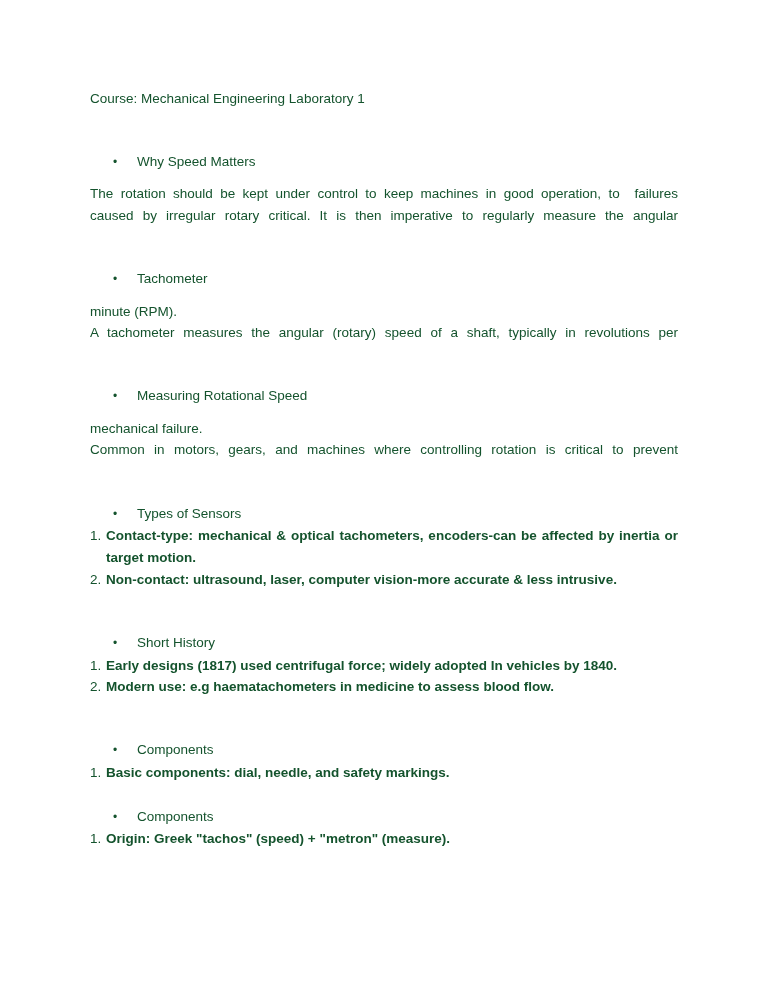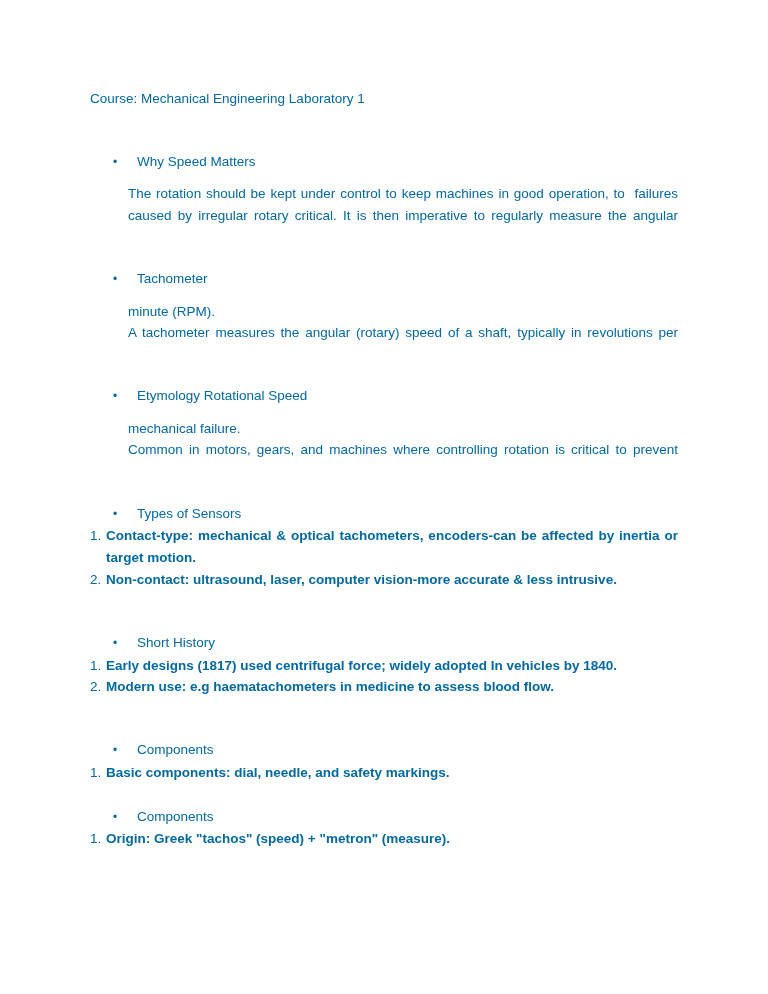--- a/index.html
+++ b/index.html
@@ -7,33 +7,33 @@
     position: relative;
     width: 768px;
     height: 994px;
     background: #ffffff;
     box-sizing: border-box;
     padding: 88px 90px 0 90px;
     overflow: hidden;
     font-family: "Liberation Sans", sans-serif;
     font-size: 13.5px;
     line-height: 21.7px;
-    color: #0369a1;
+    color: #14532d;
   }
   .meta-line { text-align: left; }
 
   
   .heading-row { display: flex; padding-left: 23px; margin-top: 41.5px; }
   .heading-row.small-gap { margin-top: 21.7px; }
   .bullet-cell { width: 24px; flex: 0 0 24px; }
   .bullet-cell span { font-size: 12px; }
   .heading-text { flex: 1; }
 
   
-  .para { margin-top: 9.5px; margin-left: 38px; }
+  .para { margin-top: 9.5px; }
   .pline { text-align: left; }
   .pline.stretch { text-align: justify; text-align-last: justify; }
 
   
   .nitem { display: flex; }
   .num-cell { width: 16px; flex: 0 0 16px; }
   .nitem-text { flex: 1; min-width: 0; font-weight: bold; }
 </style>
 </head>
 <body>
@@ -57,21 +57,21 @@
     <div class="bullet-cell"><span>•</span></div>
     <div class="heading-text">Tachometer</div>
   </div>
   <div class="para">
     <div class="pline">minute (RPM).</div>
     <div class="pline stretch">A tachometer measures the angular (rotary) speed of a shaft, typically in revolutions per</div>
   </div>
 
   <div class="heading-row">
     <div class="bullet-cell"><span>•</span></div>
-    <div class="heading-text">Etymology Rotational Speed</div>
+    <div class="heading-text">Measuring Rotational Speed</div>
   </div>
   <div class="para">
     <div class="pline">mechanical failure.</div>
     <div class="pline stretch">Common in motors, gears, and machines where controlling rotation is critical to prevent</div>
   </div>
 
   <div class="heading-row">
     <div class="bullet-cell"><span>•</span></div>
     <div class="heading-text">Types of Sensors</div>
   </div>

